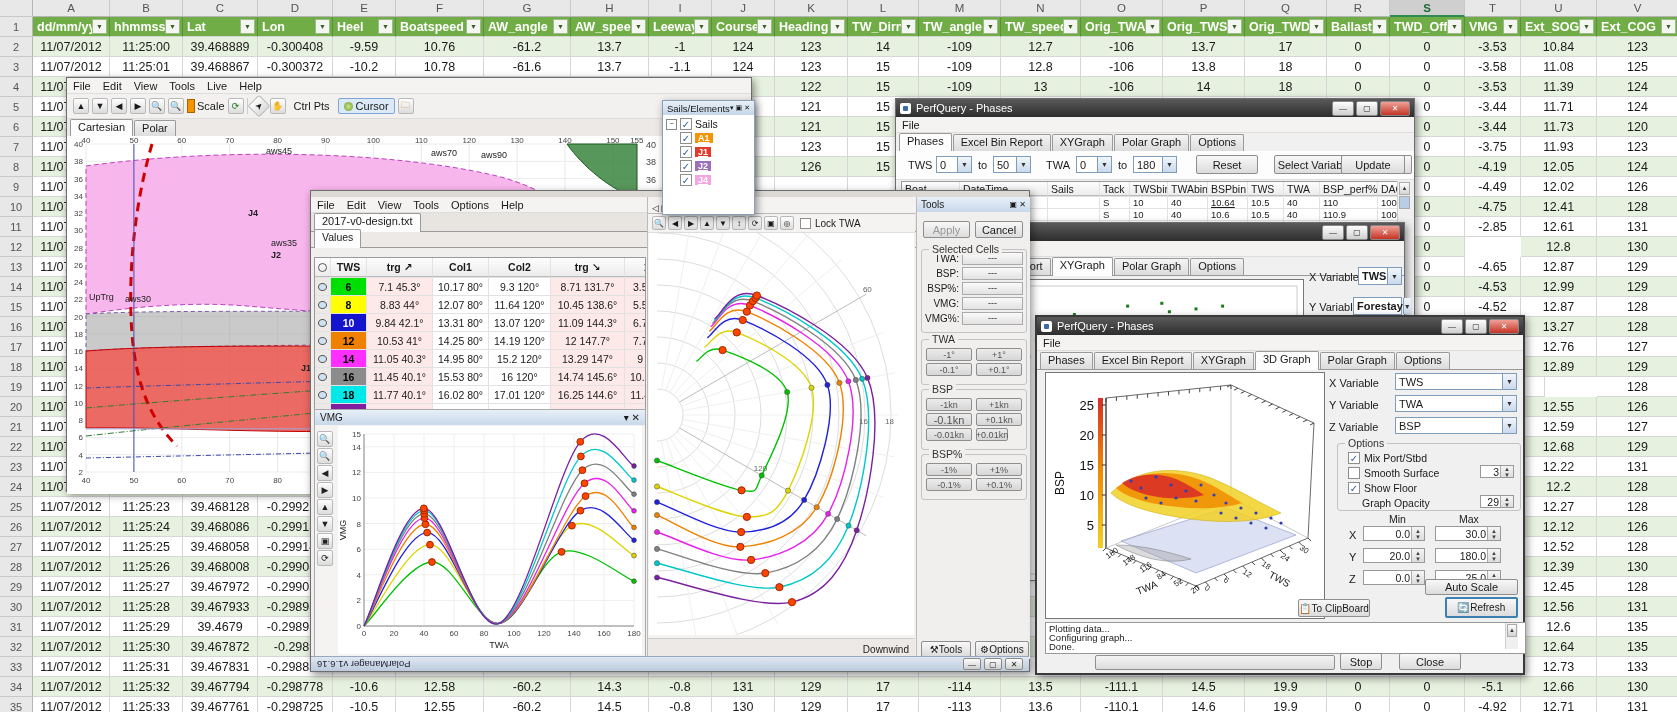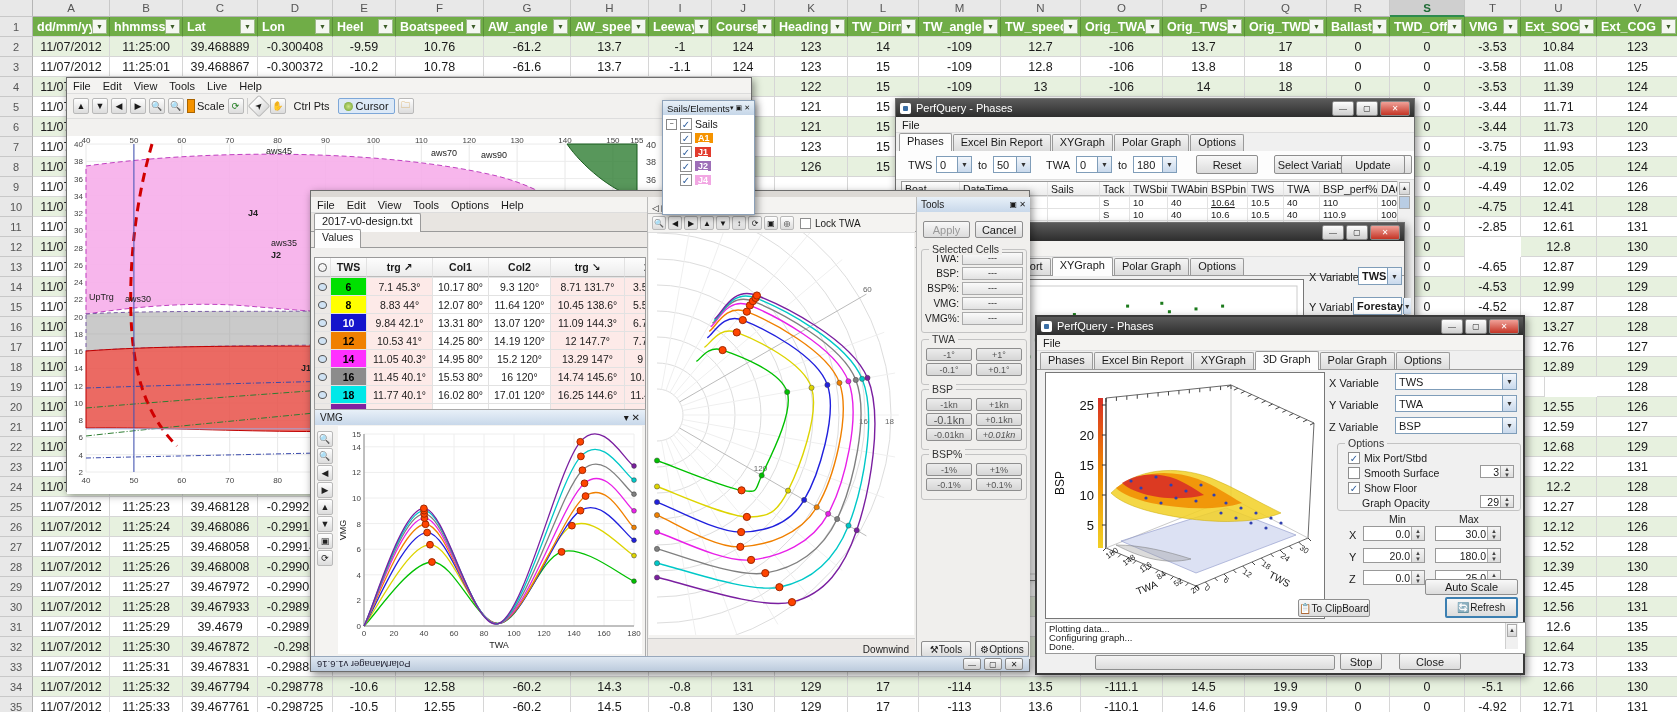--- a/index.html
+++ b/index.html
@@ -990,20 +990,24 @@
         <span style="width: 1px; height: 16px; background: rgb(204, 204, 204);"></span>
         <span class="ticon" style="transform: rotate(-45deg);">➤</span>
         <span class="ticon">✋</span>
         <span style="font-size: 11px; padding: 1px 4px; border: 1px solid transparent;">Ctrl Pts</span>
         <span style="font-size: 11px; padding: 1px 5px; border: 1px solid rgb(125, 167, 216); background: rgb(220, 233, 247); border-radius: 2px; display: flex; align-items: center; gap: 3px;">
           <span style="width: 9px; height: 9px; border-radius: 50%; background: radial-gradient(rgb(205, 230, 138), rgb(106, 154, 42));"></span>
           <span>Cursor</span>
         </span>
         <span class="ticon" style="color: rgb(201, 138, 27);">🗀</span>
       </div>
+    <div class="tabs" id="w1tabs" style="background:#ece9e6;">
+        <span class="tab active">Cartesian</span>
+        <span class="tab">Polar</span>
+      </div>
     <svg id="cartchart" width="584" height="358" style="position:absolute;left:0;top:58px;background:#fff;">
         <line x1="19" y1="8" x2="19" y2="336" stroke="#e8e8e8"></line>
         <text x="19" y="6.5" font-size="8" text-anchor="middle" fill="#444">40</text>
         <text x="19" y="347" font-size="8" text-anchor="middle" fill="#444">40</text>
         <line x1="66.9" y1="8" x2="66.9" y2="336" stroke="#e8e8e8"></line>
         <text x="66.9" y="6.5" font-size="8" text-anchor="middle" fill="#444">50</text>
         <text x="66.9" y="347" font-size="8" text-anchor="middle" fill="#444">50</text>
         <line x1="114.8" y1="8" x2="114.8" y2="336" stroke="#e8e8e8"></line>
         <text x="114.8" y="6.5" font-size="8" text-anchor="middle" fill="#444">60</text>
         <text x="114.8" y="347" font-size="8" text-anchor="middle" fill="#444">60</text>
@@ -1676,21 +1680,21 @@
             <span class="btn" style="left: 4px; top: 23px; width: 46px; height: 13px; font-size: 9px; color: rgb(85, 85, 85); background: linear-gradient(rgb(236, 236, 236), rgb(214, 214, 214));">-0.1°</span>
             <span class="btn" style="left: 54px; top: 23px; width: 46px; height: 13px; font-size: 9px; color: rgb(85, 85, 85); background: linear-gradient(rgb(236, 236, 236), rgb(214, 214, 214));">+0.1°</span>
           </div>
           <div class="group" style="left: 4px; top: 192px; width: 104px; height: 59px; position: absolute;">
             <span class="glabel" style="background: rgb(240, 239, 237);">BSP</span>
             <span class="btn" style="left: 4px; top: 8px; width: 46px; height: 13px; font-size: 9px; color: rgb(85, 85, 85); background: linear-gradient(rgb(236, 236, 236), rgb(214, 214, 214));">-1kn</span>
             <span class="btn" style="left: 54px; top: 8px; width: 46px; height: 13px; font-size: 9px; color: rgb(85, 85, 85); background: linear-gradient(rgb(236, 236, 236), rgb(214, 214, 214));">+1kn</span>
             <span class="btn" style="left: 4px; top: 23px; width: 46px; height: 13px; font-size: 11px; color: rgb(85, 85, 85); background: linear-gradient(rgb(236, 236, 236), rgb(214, 214, 214));">-0.1kn</span>
             <span class="btn" style="left: 54px; top: 23px; width: 46px; height: 13px; font-size: 9px; color: rgb(85, 85, 85); background: linear-gradient(rgb(236, 236, 236), rgb(214, 214, 214));">+0.1kn</span>
             <span class="btn" style="left: 4px; top: 38px; width: 46px; height: 13px; font-size: 9px; color: rgb(85, 85, 85); background: linear-gradient(rgb(236, 236, 236), rgb(214, 214, 214));">-0.01kn</span>
-            <span class="btn" style="left: 54px; top: 38px; width: 46px; height: 13px; font-size: 9px; color: rgb(85, 85, 85); background: linear-gradient(rgb(236, 236, 236), rgb(214, 214, 214)); font-style: italic;">+0.01kn</span>
+            <span class="btn" style="left: 54px; top: 38px; width: 32px; height: 13px; font-size: 9px; color: rgb(85, 85, 85); background: linear-gradient(rgb(236, 236, 236), rgb(214, 214, 214));">+0.01kn</span>
           </div>
           <div class="group" style="left: 4px; top: 257px; width: 104px; height: 44px; position: absolute;">
             <span class="glabel" style="background: rgb(240, 239, 237);">BSP%</span>
             <span class="btn" style="left: 4px; top: 8px; width: 46px; height: 13px; font-size: 9px; color: rgb(85, 85, 85); background: linear-gradient(rgb(236, 236, 236), rgb(214, 214, 214));">-1%</span>
             <span class="btn" style="left: 54px; top: 8px; width: 46px; height: 13px; font-size: 9px; color: rgb(85, 85, 85); background: linear-gradient(rgb(236, 236, 236), rgb(214, 214, 214));">+1%</span>
             <span class="btn" style="left: 4px; top: 23px; width: 46px; height: 13px; font-size: 9px; color: rgb(85, 85, 85); background: linear-gradient(rgb(236, 236, 236), rgb(214, 214, 214));">-0.1%</span>
             <span class="btn" style="left: 54px; top: 23px; width: 46px; height: 13px; font-size: 9px; color: rgb(85, 85, 85); background: linear-gradient(rgb(236, 236, 236), rgb(214, 214, 214));">+0.1%</span>
           </div>
         </div>
     </div>

